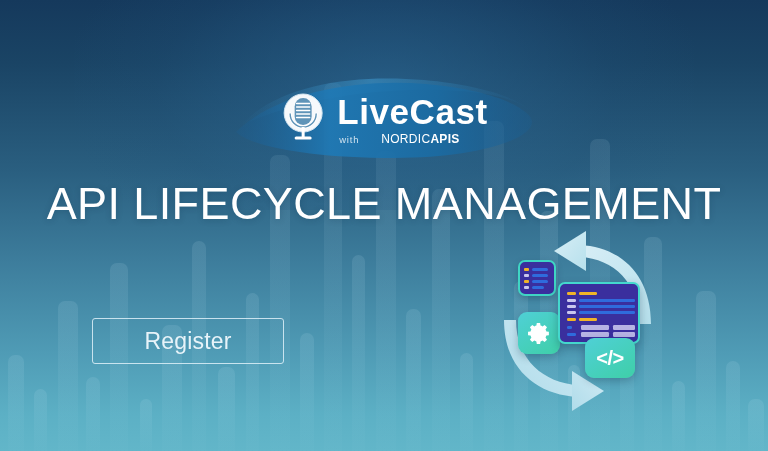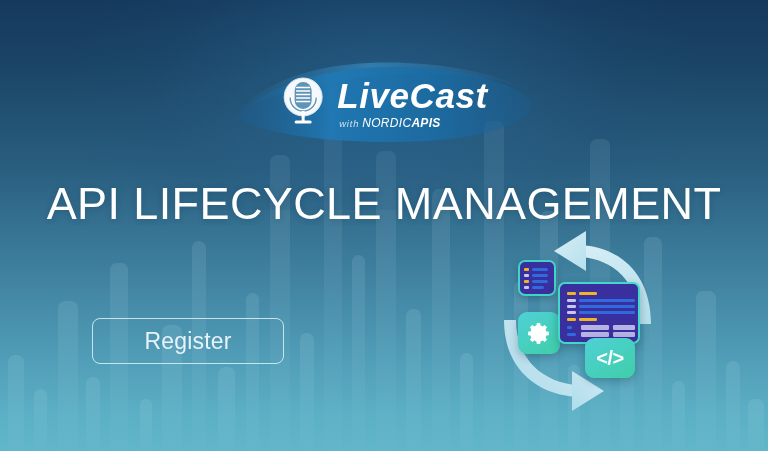--- a/index.html
+++ b/index.html
@@ -48,23 +48,22 @@
     transform: translateX(-50%);
     background: radial-gradient(ellipse at 50% 60%, rgba(46,108,154,0.55) 0%, rgba(33,84,126,0.18) 52%, rgba(0,0,0,0) 74%);
     pointer-events: none;
   }
 
   
   .logo-block {
     position: absolute;
     left: 0;
     right: 0;
-    top: 60px;
+    top: 76px;
     height: 84px;
-    font-style: italic;
   }
   .swoosh-wrap {
     position: absolute;
     left: 50%;
     top: -6px;
     width: 300px;
     height: 96px;
     transform: translateX(-50%);
   }
   .logo-row {
@@ -83,21 +82,21 @@
     color: #ffffff;
     font-size: 35px;
     font-weight: bold;
     letter-spacing: 0.6px;
     line-height: 1;
     font-family: "Liberation Sans", sans-serif;
   }
   .with-row {
     display: flex;
     align-items: baseline;
-    gap: 3px;
+    gap: 22px;
     margin-top: 4px;
     margin-left: 2px;
   }
   .with-word {
     color: #cfe2ef;
     font-size: 9.5px;
     letter-spacing: 0.8px;
     font-weight: normal;
   }
   .brand-word {
@@ -136,21 +135,21 @@
 
   
   .register-btn {
     position: absolute;
     left: 92px;
     top: 318px;
     width: 192px;
     height: 46px;
     box-sizing: border-box;
     border: 1.6px solid rgba(222,240,248,0.85);
-    border-radius: 8px;
+    border-radius: 3px;
     background: transparent;
     color: #e7f3f9;
     font-size: 23px;
     font-family: "Liberation Sans", sans-serif;
     letter-spacing: 0.2px;
     cursor: pointer;
     display: flex;
     align-items: center;
     justify-content: center;
     padding: 0;

